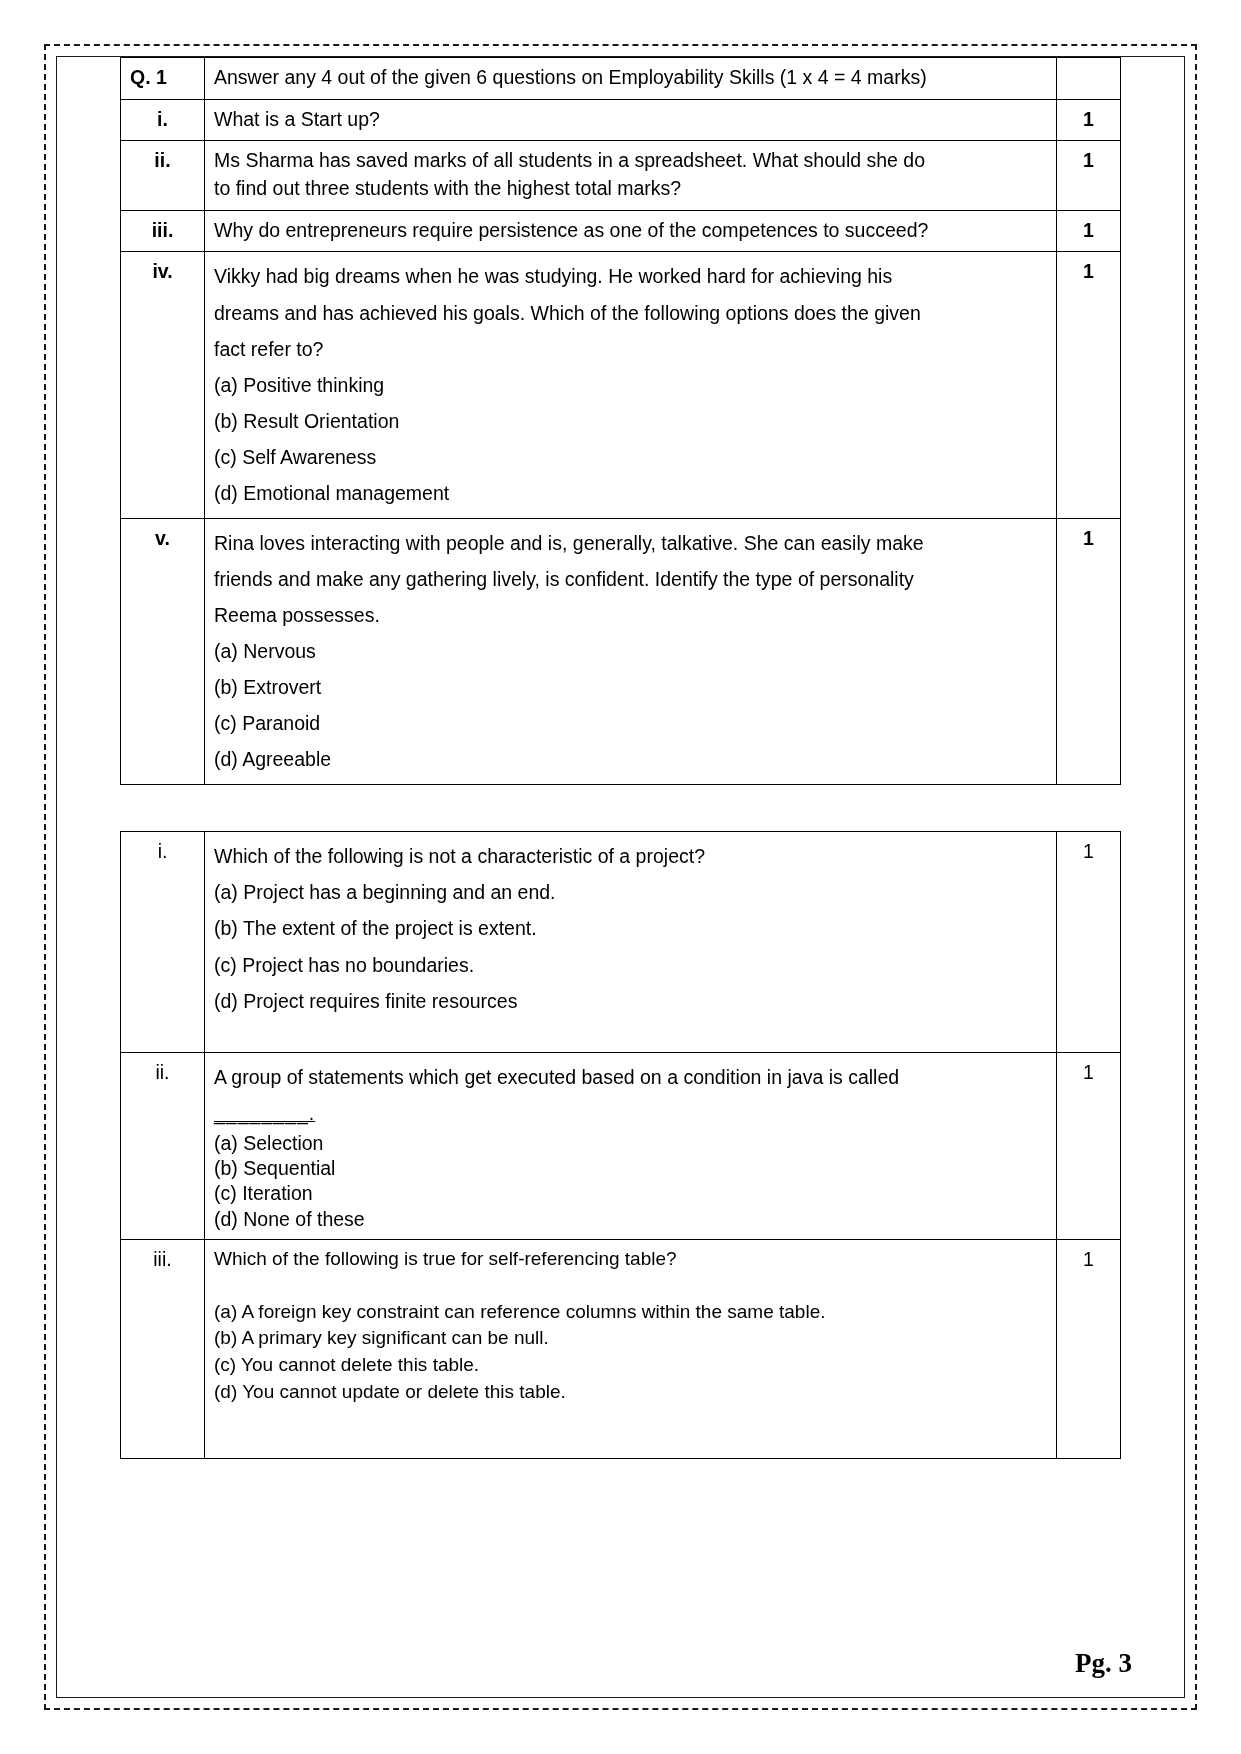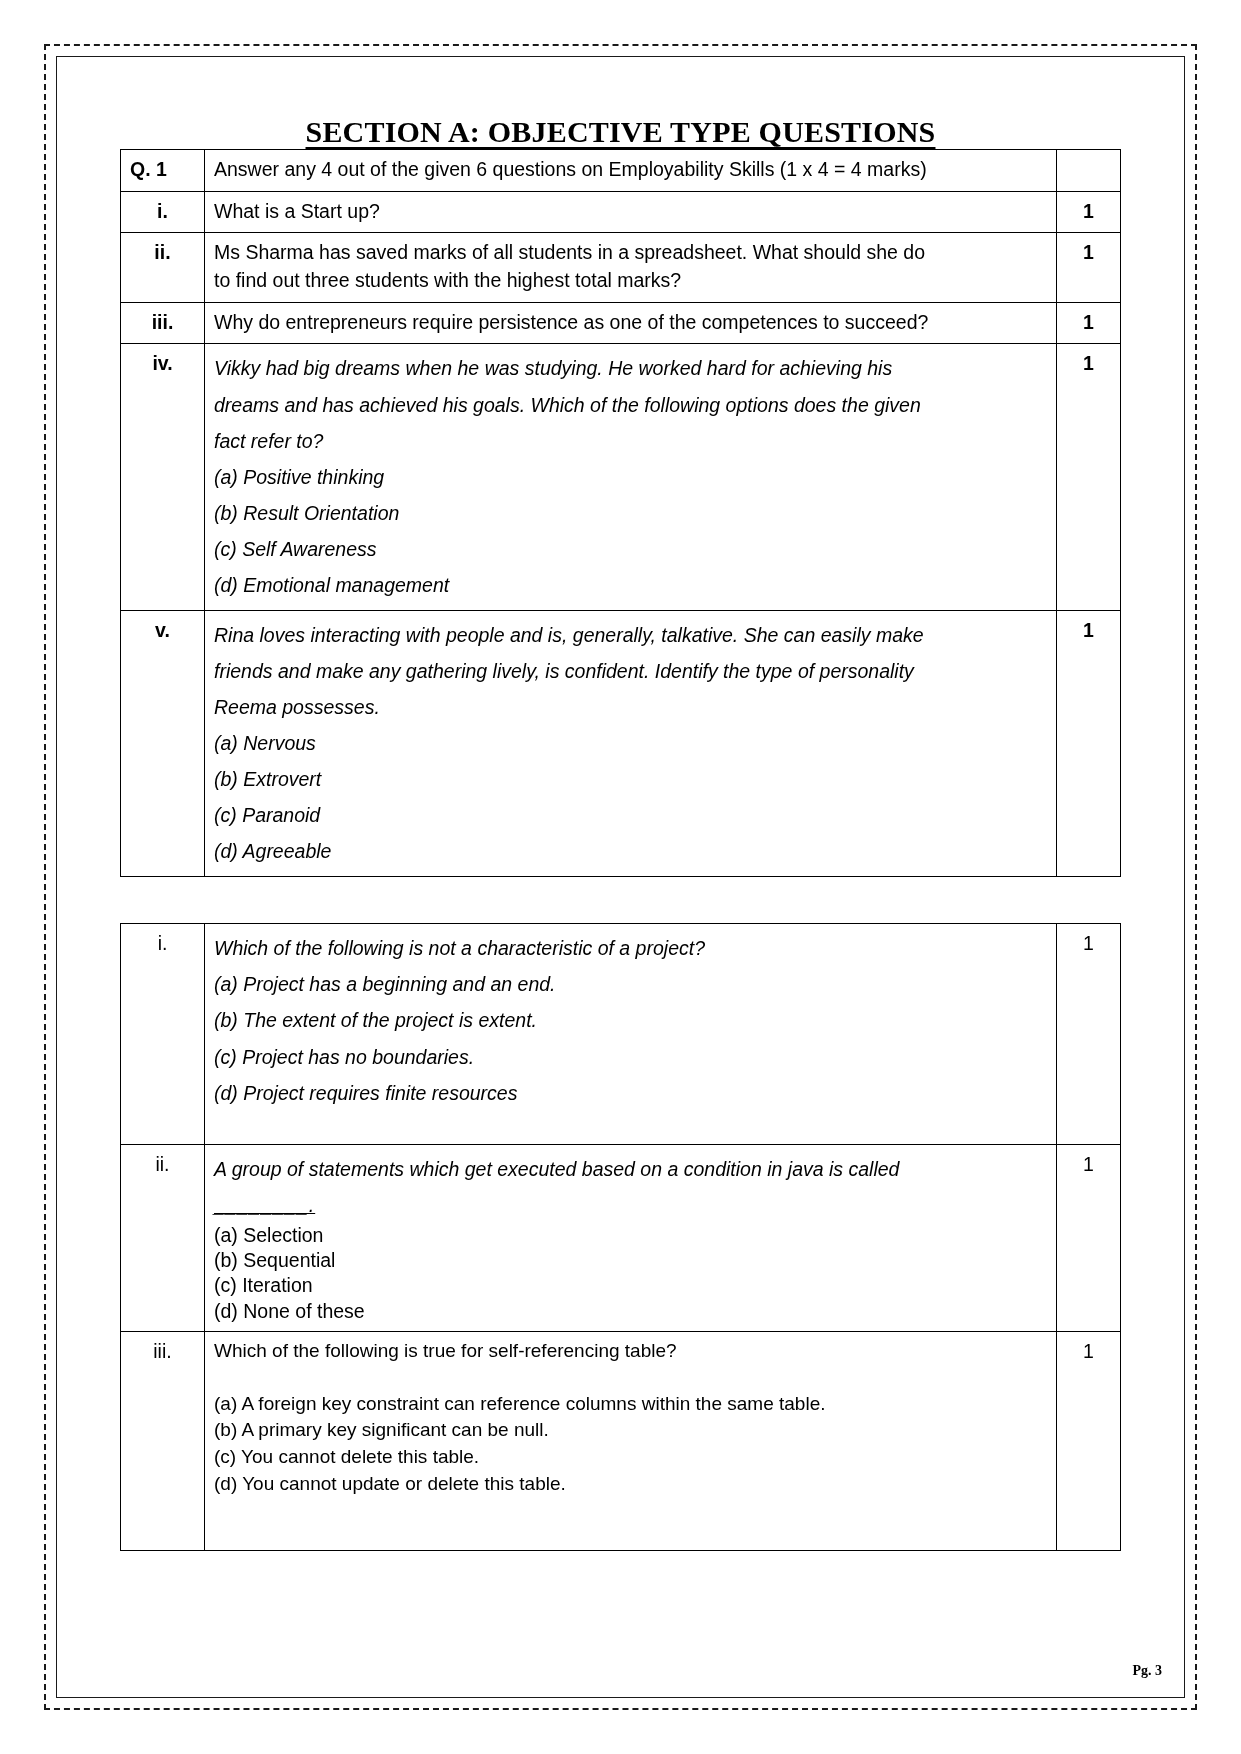--- a/index.html
+++ b/index.html
@@ -99,49 +99,48 @@
     font-weight: bold;
     text-align: left;
     padding-left: 9px;
   }
   .q-head-text {
     font-weight: normal;
   }
 
   
   .line { display: block; }
-  .line.loose   { line-height: 1.85; font-style: italic; }
+  .line.loose   { line-height: 1.85; }
   .line.normal  { line-height: 1.42; }
   .line.tight   { line-height: 1.30; }
   .line.small   { font-size: 19px; line-height: 1.40; }
   .gap-md { display: block; height: 26px; }
   .gap-lg { display: block; height: 46px; }
 
   .blank-fill { text-decoration: underline; letter-spacing: 1px; }
 
   .table-gap { height: 46px; }
 
   
   .footer {
     position: absolute;
-    right: 22px;
+    right: 52px;
     bottom: 18px;
     font-family: "Liberation Serif", serif;
     font-weight: bold;
-    font-size: 14px;
+    font-size: 27px;
   }
 </style>
 </head>
 <body>
 
 <div class="page-frame">
   <div class="page-inner">
     <div class="content">
 
-      <h1 class="section-heading">SECTION A: OBJECTIVE TYPE QUESTIONS</h1>
 
       <table class="q-table">
         <colgroup>
           <col class="c-num">
             <col class="c-body">
             <col class="c-marks">
         </colgroup>
         <tbody>
           <tr>
             <td class="q-head-label">Q. 1</td>

